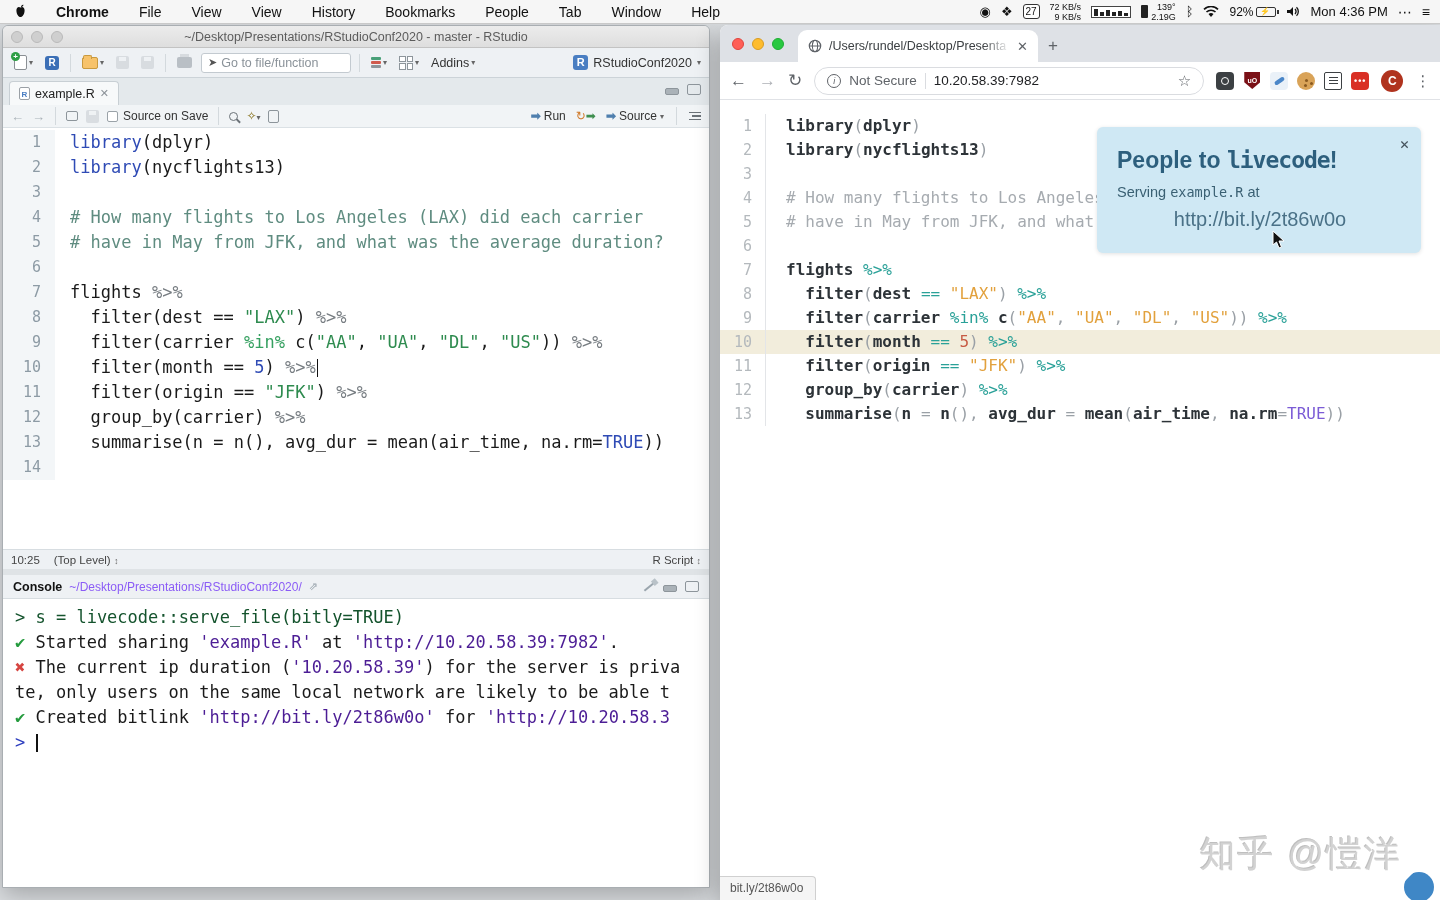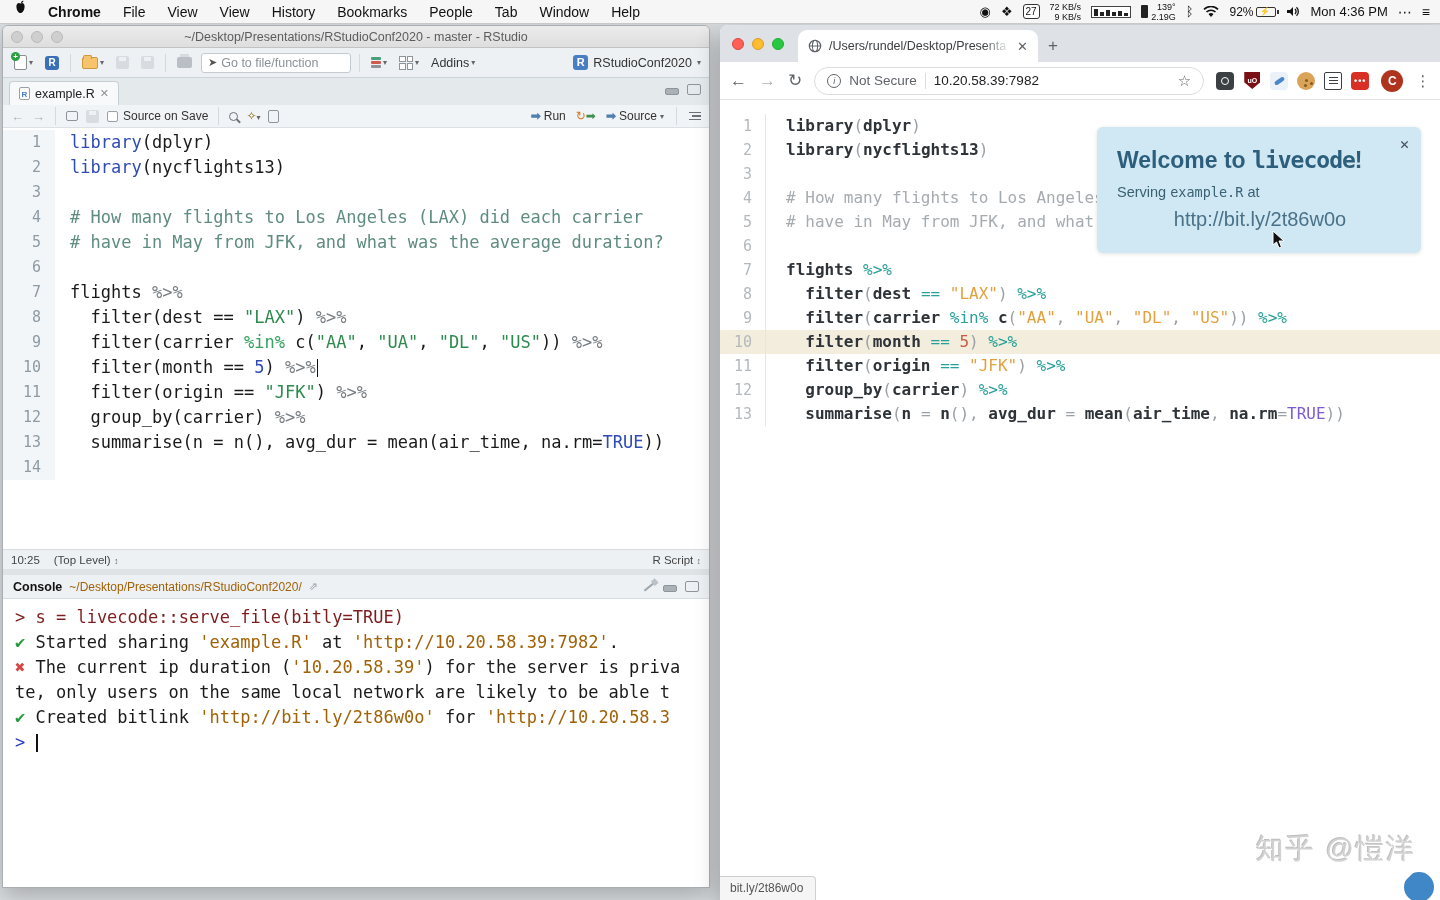--- a/index.html
+++ b/index.html
@@ -2,21 +2,21 @@
 <html><head>
 <meta charset="utf-8">
 <style>
   * { margin:0; padding:0; box-sizing:border-box; }
   html,body { width:1440px; height:900px; overflow:hidden; }
   body { background:#dcdfe2; font-family:"Liberation Sans", sans-serif; position:relative; }
 
   
   #menubar { position:absolute; top:0; left:0; width:1440px; height:24px; background:#f6f6f6;
              border-bottom:1px solid #c9c9c9; display:flex; align-items:center; font-size:14px; color:#111; z-index:50;}
-  #menu-left { display:flex; align-items:flex-start; gap:0; }
+  #menu-left { display:flex; align-items:center; gap:8px; }
   .apple-wrap { padding:0 10px 0 14px; display:flex; align-items:center; }
   .menu-item { padding:0 11px; height:24px; line-height:24px; white-space:nowrap; }
   .menu-item.app { font-weight:bold; }
   #menu-right { margin-left:auto; display:flex; align-items:center; gap:10px; padding-right:10px; font-size:12px; }
   .stack2 { display:flex; flex-direction:column; font-size:9px; line-height:10px; text-align:right; }
   .mini-bars { display:flex; align-items:flex-end; gap:2px; height:12px; border:1px solid #444; padding:1px 2px; background:#fff;}
   .mini-bars i { display:block; width:4px; background:#222; }
   .cal { width:17px; height:15px; border:1px solid #333; border-radius:3px; font-size:10px; line-height:14px; text-align:center; background:#fff;}
   .batt { display:flex; align-items:center; gap:2px;}
   .batt-body { width:20px; height:10px; border:1.5px solid #333; border-radius:2px; position:relative; display:flex; align-items:center; justify-content:center;}
@@ -112,31 +112,31 @@
   #ed-statusbar { height:20px; background:#eef1f4; border-top:1px solid #d7dde1; display:flex; align-items:center;
                   font-size:11.5px; color:#444; padding:0 8px; gap:14px;}
   #status-type { margin-left:auto; }
   .updown { font-size:9px; color:#666; }
 
   
   #console-pane { flex:1; background:#fff; display:flex; flex-direction:column; }
   #console-header { height:24px; background:#eef1f4; border-bottom:1px solid #d7dde1; display:flex; align-items:center;
                     padding:0 10px; font-size:12.5px; gap:7px;}
   #console-title { font-weight:bold; color:#111; }
-  #console-path { color:#a16207; font-size:12px; }
+  #console-path { color:#8b5cf6; font-size:12px; }
   .mini-link { color:#9aa5ad; font-size:11px; }
   #console-header .pane-winbtns2 { margin-left:auto; display:flex; gap:8px; align-items:center;}
   .icon-broom { width:12px; height:2px; background:#9aa5ad; transform:rotate(-40deg); position:relative;}
   .icon-broom:after{ content:""; position:absolute; right:-4px; top:-2px; width:5px; height:6px; background:#b9c2c8;}
   #rs-console { flex:1; font-family:"DejaVu Sans Mono", monospace; font-size:17px; padding:6px 0 0 12px; overflow:hidden;}
   #rs-console .code-row { height:25px; line-height:25px; white-space:pre;}
-  #rs-console .cmd { color:#7f1d1d;margin-top:8px; }
+  #rs-console .cmd { color:#14532d;margin-top:8px; }
   #rs-console .prompt { color:#2e3fbf; }
   #rs-console .t { color:#1a1a1a; }
-  #rs-console .q { color:#a16207; }
+  #rs-console .q { color:#4c1d95; }
   #rs-console .ok { color:#259b3e; }
   #rs-console .err { color:#d64541; }
 
   
   #chrome-win { position:absolute; left:720px; top:25px; width:722px; height:875px; background:#fff;
                 border-radius:8px 0 0 0; box-shadow:0 8px 24px rgba(0,0,0,.3); overflow:hidden;
                 display:flex; flex-direction:column; }
   #cr-tabstrip { height:37px; background:#dee1e6; display:flex; align-items:flex-end; padding-left:12px; }
   #cr-tabstrip .traffic { margin:0 14px 12px 0; }
   #cr-tab { width:240px; height:32px; background:#fff; border-radius:9px 9px 0 0; display:flex; align-items:center;
@@ -204,21 +204,21 @@
 
   
   #cursor-arrow { position:absolute; left:552px; top:130px; width:14px; height:20px; z-index:30;}
 
   
   #status-bubble { position:absolute; left:0; bottom:0; background:#f5f5f5; border:1px solid #d0d0d0; border-left:none; border-bottom:none;
                    border-radius:0 4px 0 0; font-family:"Liberation Sans", sans-serif; font-size:12px; color:#555;
                    padding:4px 12px 5px 10px; }
 
   
-  #watermark { position:absolute; right:26px; top:730px; font-size:28px; color:#d2d2d2;
+  #watermark { position:absolute; right:40px; top:730px; font-size:36px; color:#d2d2d2;
                text-shadow:1px 1px 0 #ffffff, -1px -1px 0 #bfbfbf; letter-spacing:2px; z-index:25;
                font-family:"Liberation Sans", sans-serif; }
   #wm-logo { position:absolute; right:8px; top:772px; width:30px; height:30px; border-radius:50%;
              background:#3f87c6; z-index:25; }
   #wm-logo:before { content:""; position:absolute; width:16px; height:16px; background:#fff; left:-3px; top:-3px;
                     clip-path:polygon(0 0,100% 0,0 100%); }
 </style>
 </head>
 <body>
 
@@ -501,21 +501,21 @@
         <div class="code-row"><span class="ln">8</span><span class="codeln"><span class="tk p">  </span><span class="tk id">filter</span><span class="tk p">(</span><span class="tk id">dest</span><span class="tk p"> </span><span class="tk op">==</span><span class="tk p"> </span><span class="tk str">"LAX"</span><span class="tk p">)</span><span class="tk p"> </span><span class="tk pipe">%&gt;%</span></span></div>
         <div class="code-row"><span class="ln">9</span><span class="codeln"><span class="tk p">  </span><span class="tk id">filter</span><span class="tk p">(</span><span class="tk id">carrier</span><span class="tk p"> </span><span class="tk inop">%in%</span><span class="tk p"> </span><span class="tk id">c</span><span class="tk p">(</span><span class="tk str">"AA"</span><span class="tk p">, </span><span class="tk str">"UA"</span><span class="tk p">, </span><span class="tk str">"DL"</span><span class="tk p">, </span><span class="tk str">"US"</span><span class="tk p">))</span><span class="tk p"> </span><span class="tk pipe">%&gt;%</span></span></div>
         <div class="code-row hl"><span class="ln">10</span><span class="codeln"><span class="tk p">  </span><span class="tk id">filter</span><span class="tk p">(</span><span class="tk id">month</span><span class="tk p"> </span><span class="tk op">==</span><span class="tk p"> </span><span class="tk num">5</span><span class="tk p">)</span><span class="tk p"> </span><span class="tk pipe">%&gt;%</span></span></div>
         <div class="code-row"><span class="ln">11</span><span class="codeln"><span class="tk p">  </span><span class="tk id">filter</span><span class="tk p">(</span><span class="tk id">origin</span><span class="tk p"> </span><span class="tk op">==</span><span class="tk p"> </span><span class="tk str">"JFK"</span><span class="tk p">)</span><span class="tk p"> </span><span class="tk pipe">%&gt;%</span></span></div>
         <div class="code-row"><span class="ln">12</span><span class="codeln"><span class="tk p">  </span><span class="tk id">group_by</span><span class="tk p">(</span><span class="tk id">carrier</span><span class="tk p">)</span><span class="tk p"> </span><span class="tk pipe">%&gt;%</span></span></div>
         <div class="code-row"><span class="ln">13</span><span class="codeln"><span class="tk p">  </span><span class="tk id">summarise</span><span class="tk p">(</span><span class="tk id">n</span><span class="tk p"> </span><span class="tk eq">=</span><span class="tk p"> </span><span class="tk id">n</span><span class="tk p">()</span><span class="tk p">, </span><span class="tk id">avg_dur</span><span class="tk p"> </span><span class="tk eq">=</span><span class="tk p"> </span><span class="tk id">mean</span><span class="tk p">(</span><span class="tk id">air_time</span><span class="tk p">, </span><span class="tk id">na.rm</span><span class="tk eq">=</span><span class="tk bool">TRUE</span><span class="tk p">))</span></span></div>
       </div>
 
     <div id="popup">
       <span id="popup-close">✕</span>
-      <div id="popup-title"><span>Welcome to </span><span class="mono">livecode</span><span>!</span></div>
+      <div id="popup-title"><span>People to </span><span class="mono">livecode</span><span>!</span></div>
       <div id="popup-serving"><span>Serving </span><span class="mono">example.R</span><span> at</span></div>
       <div id="popup-link">http://bit.ly/2t86w0o</div>
     </div>
 
     <svg id="cursor-arrow" viewBox="0 0 14 20">
       <path d="M1 1 L1 15 L4.5 12 L7 18 L9.5 17 L7 11 L12 11 Z" fill="#111" stroke="#fff" stroke-width="1"></path>
     </svg>
 
     <div id="watermark">知乎 @愷洋</div>
     <div id="wm-logo"></div>

